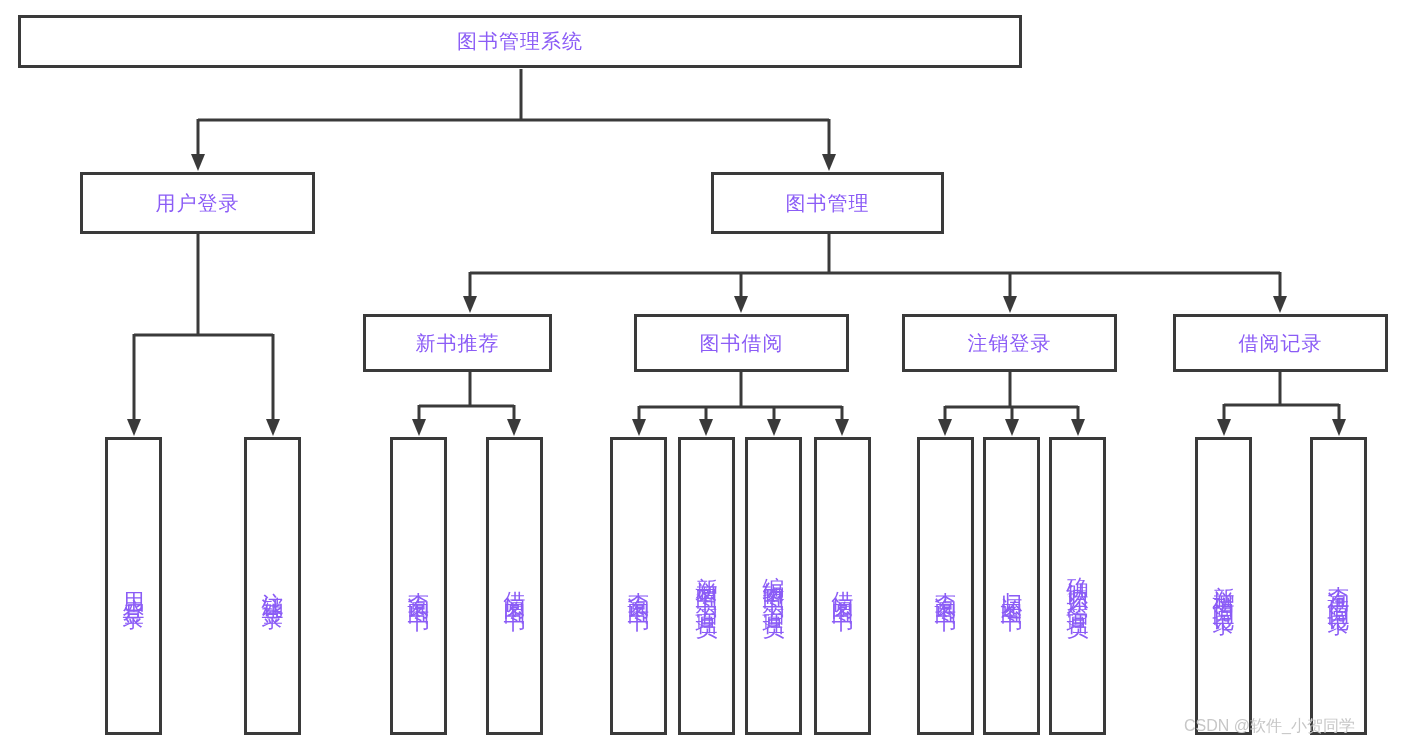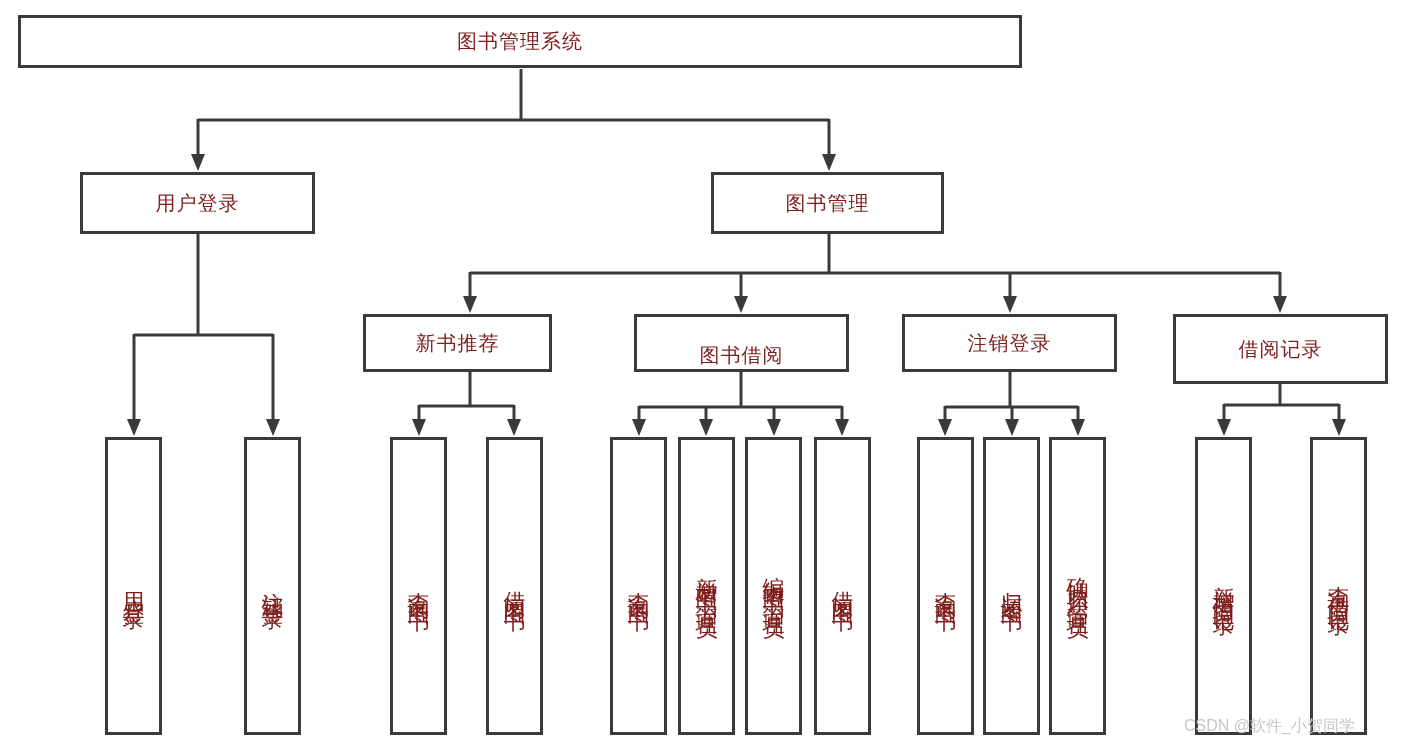--- a/index.html
+++ b/index.html
@@ -22,43 +22,43 @@
     height: 747px;
   }
   .box {
     position: absolute;
     box-sizing: border-box;
     border: 3px solid #3a3a3a;
     background: #ffffff;
     display: flex;
     align-items: center;
     justify-content: center;
-    color: #7f1d1d;
+    color: #8b5cf6;
   }
   .h-label {
     font-size: 20px;
     letter-spacing: 1px;
     white-space: nowrap;
   }
   .v-label {
     writing-mode: vertical-rl;
     text-orientation: mixed;
     font-size: 22px;
     letter-spacing: 6px;
     line-height: 1;
     white-space: nowrap;
   }
   
   .n-root          { left: 18px;   top: 15px;  width: 1004px; height: 53px; }
   .n-user-login    { left: 80px;   top: 172px; width: 235px;  height: 62px; }
   .n-book-mgmt     { left: 711px;  top: 172px; width: 233px;  height: 62px; }
   .n-new-book-rec  { left: 363px;  top: 314px; width: 189px;  height: 58px; }
-  .n-book-borrow   { left: 634px;  top: 314px; width: 215px;  height: 58px; align-items: flex-end; }
+  .n-book-borrow   { left: 634px;  top: 314px; width: 215px;  height: 58px; }
   .n-cur-borrow    { left: 902px;  top: 314px; width: 215px;  height: 58px; }
-  .n-borrow-rec    { left: 1173px; top: 314px; width: 215px;  height: 70px; }
+  .n-borrow-rec    { left: 1173px; top: 314px; width: 215px;  height: 58px; }
   .leaf            { top: 437px; width: 57px; height: 298px; }
   .l-1  { left: 105px; }
   .l-2  { left: 244px; }
   .l-3  { left: 390px; }
   .l-4  { left: 486px; }
   .l-5  { left: 610px; }
   .l-6  { left: 678px; }
   .l-7  { left: 745px; }
   .l-8  { left: 814px; }
   .l-9  { left: 917px; }

